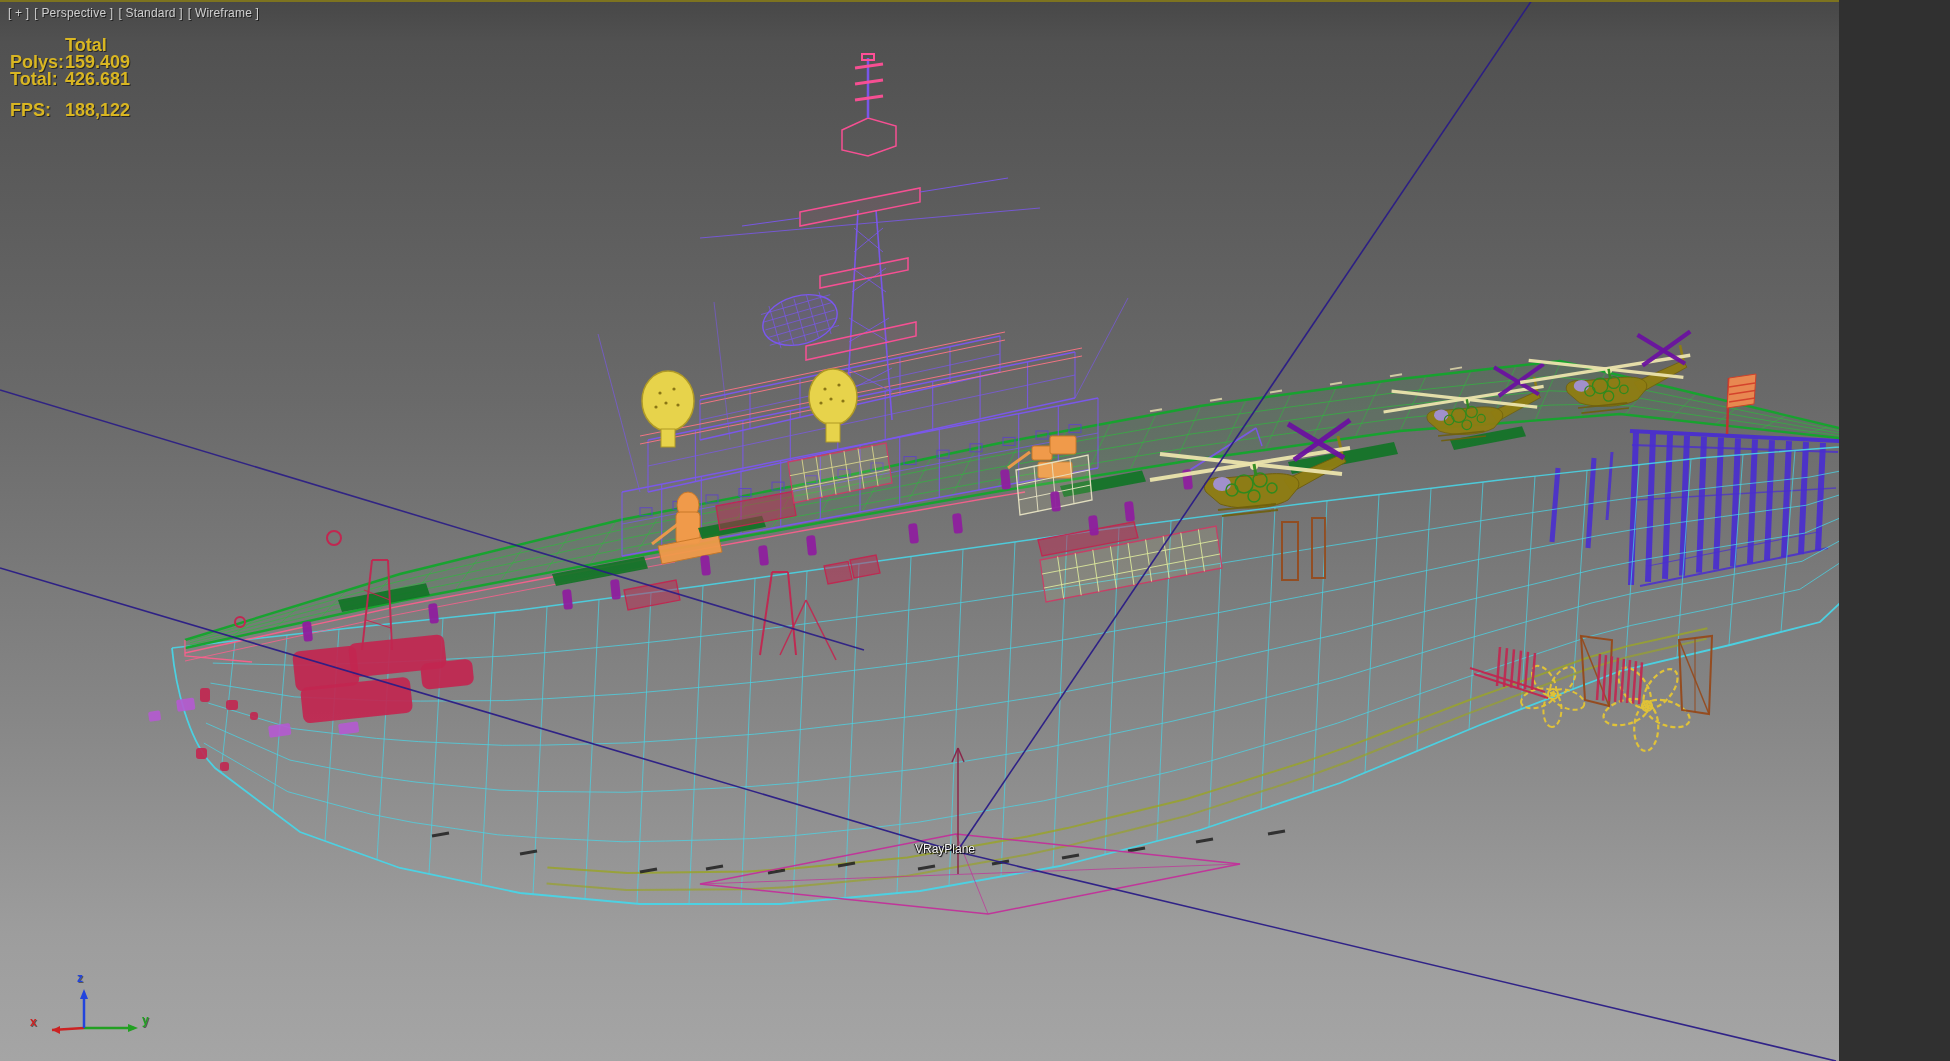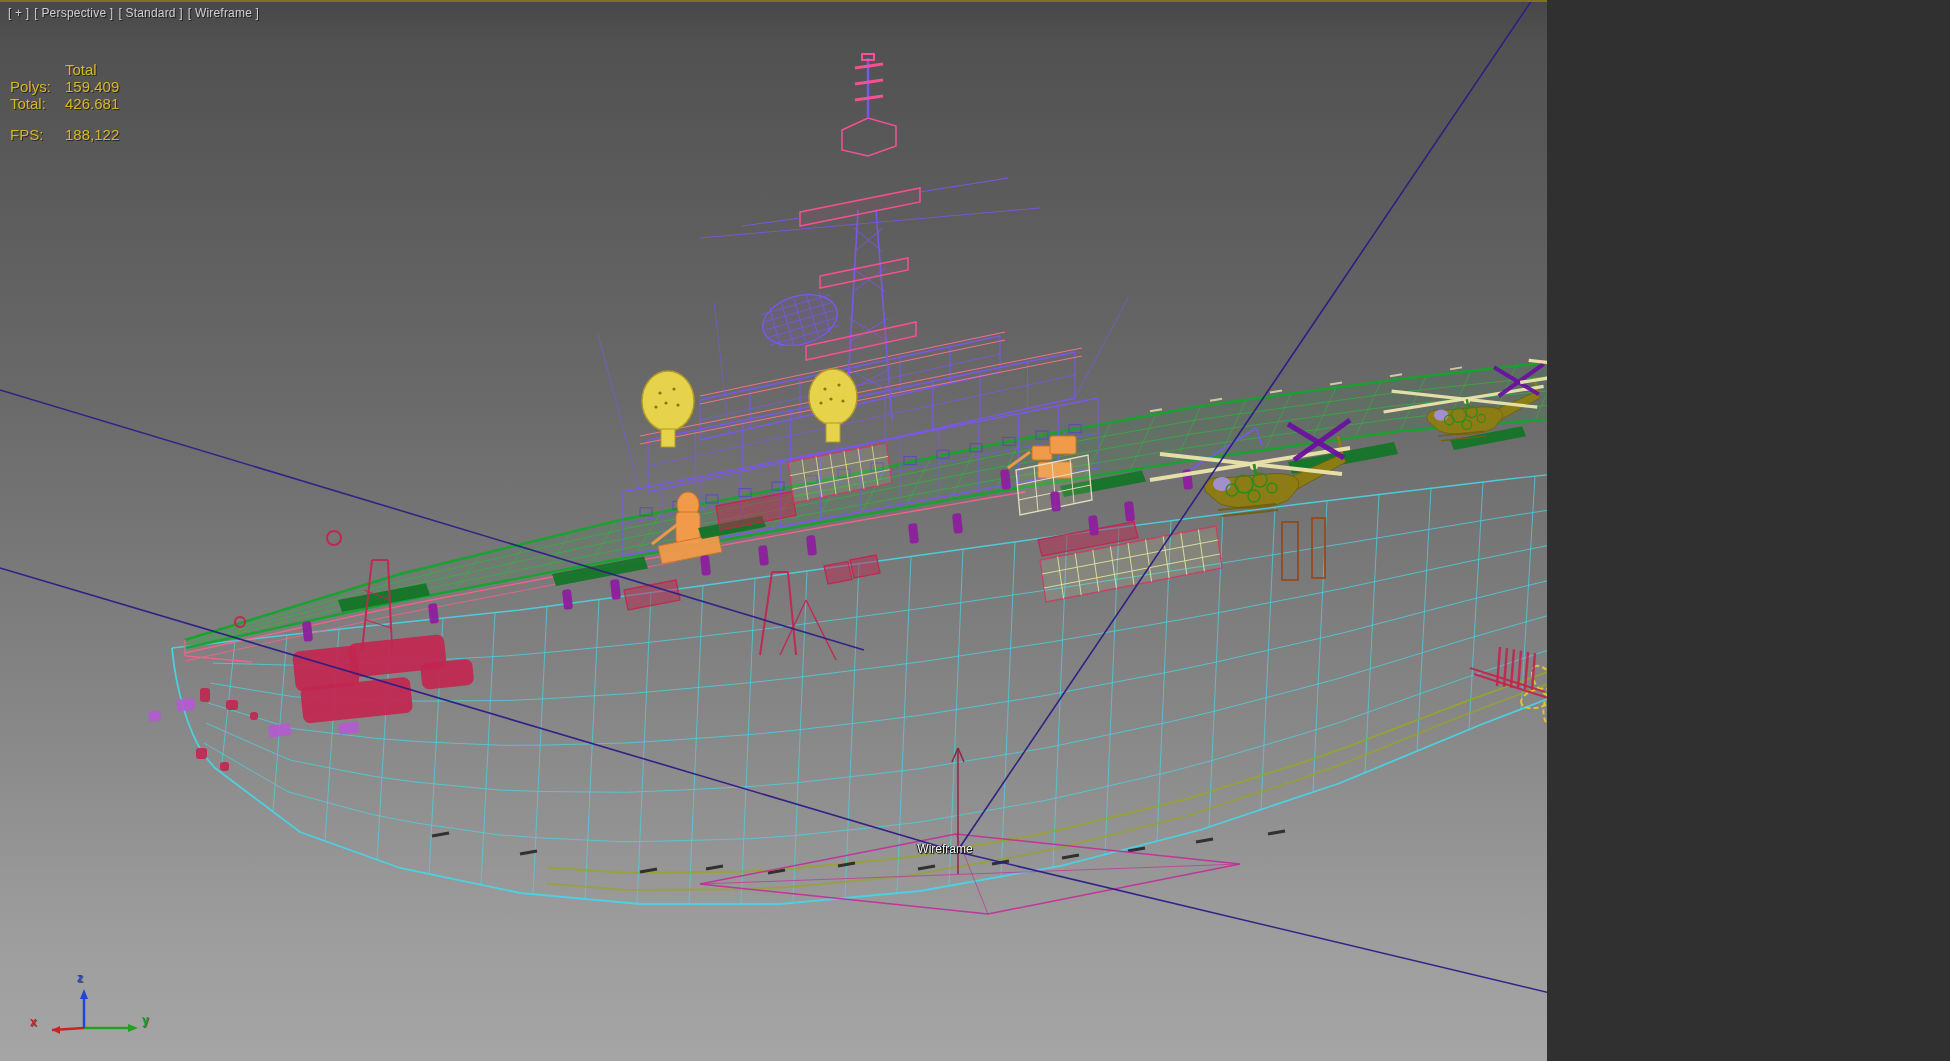--- a/index.html
+++ b/index.html
@@ -1,24 +1,24 @@
 <!DOCTYPE html>
 <html><head>
 <meta charset="utf-8">
 <style>
   html,body{margin:0;padding:0;background:#303030;}
   .stage{
-    position:relative;width:1547px;height:1061px;overflow:hidden;
+    position:relative;width:1839px;height:1061px;overflow:hidden;
     background:linear-gradient(to bottom,#474747 0%,#515151 4%,#6a6a6a 38%,#878787 68%,#9d9d9d 88%,#a5a5a5 100%);
     font-family:"Liberation Sans", sans-serif;
   }
   .vp-border-top{position:absolute;left:0;top:0;width:100%;height:2px;background:#7d731f;}
   .vp-label{position:absolute;left:8px;top:6px;color:#cfcfcf;font-size:12px;letter-spacing:.2px;text-shadow:1px 1px 0 rgba(20,20,20,.8);}
   .vp-label span{margin-right:5px;cursor:default;}
-  .stats{position:absolute;left:10px;top:37px;color:#d9b622;font-size:15px;font-weight:400;text-shadow:1px 1px 0 rgba(30,30,30,.85);margin-top:24px;}
+  .stats{position:absolute;left:10px;top:37px;color:#d9b622;font-size:18px;font-weight:700;text-shadow:1px 1px 0 rgba(30,30,30,.85);}
   .stats .row{display:flex;line-height:17px;}
   .stats .sl{width:38px;text-align:left;margin-right:17px;}
   .stats .sv{text-align:left;}
   .stats .fpsrow{margin-top:14px;}
   .scene-svg{position:absolute;left:0;top:0;}
   .vray-label{position:absolute;left:945px;top:849px;transform:translate(-50%,-50%);color:#f4f4f4;font-size:12px;text-shadow:1px 1px 1px #000, -1px 0 1px #000;white-space:nowrap;}
   .viewcube{position:absolute;left:1838px;top:18px;width:112px;height:100px;opacity:.95;}
   .axis-gizmo{position:absolute;left:20px;top:975px;width:160px;height:86px;}
   .axis-label{position:absolute;font-size:12px;font-weight:700;text-shadow:1px 1px 0 rgba(40,40,40,.6);}
   .axl-x{color:#cc2222;left:10px;top:40px;}
@@ -516,21 +516,21 @@
     <div class="row">
       <span class="sl">Total:</span>
       <span class="sv">426.681</span>
     </div>
     <div class="row fpsrow">
       <span class="sl">FPS:</span>
       <span class="sv">188,122</span>
     </div>
   </div>
 
-  <div class="vray-label">Wireframe</div>
+  <div class="vray-label">VRayPlane</div>
 
   <svg class="viewcube" viewBox="0 0 112 100">
     <ellipse cx="56" cy="74" rx="50" ry="15" fill="rgba(205,205,205,0.30)" stroke="#c6c6c6" stroke-width="3" stroke-dasharray="7,4"></ellipse>
     <polygon points="30,22 58,13 86,23 58,32" fill="#cfcfcf" stroke="#8e8e8e" stroke-width="1"></polygon>
     <polygon points="30,22 58,32 58,66 30,55" fill="#a2a2a2" stroke="#8e8e8e" stroke-width="1"></polygon>
     <polygon points="58,32 86,23 86,56 58,66" fill="#bdbdbd" stroke="#8e8e8e" stroke-width="1"></polygon>
     <line x1="36" y1="46" x2="52" y2="50" stroke="#7a7a7a" stroke-width="3" opacity=".6"></line>
     <line x1="64" y1="46" x2="80" y2="42" stroke="#7a7a7a" stroke-width="3" opacity=".6"></line>
   </svg>
 

